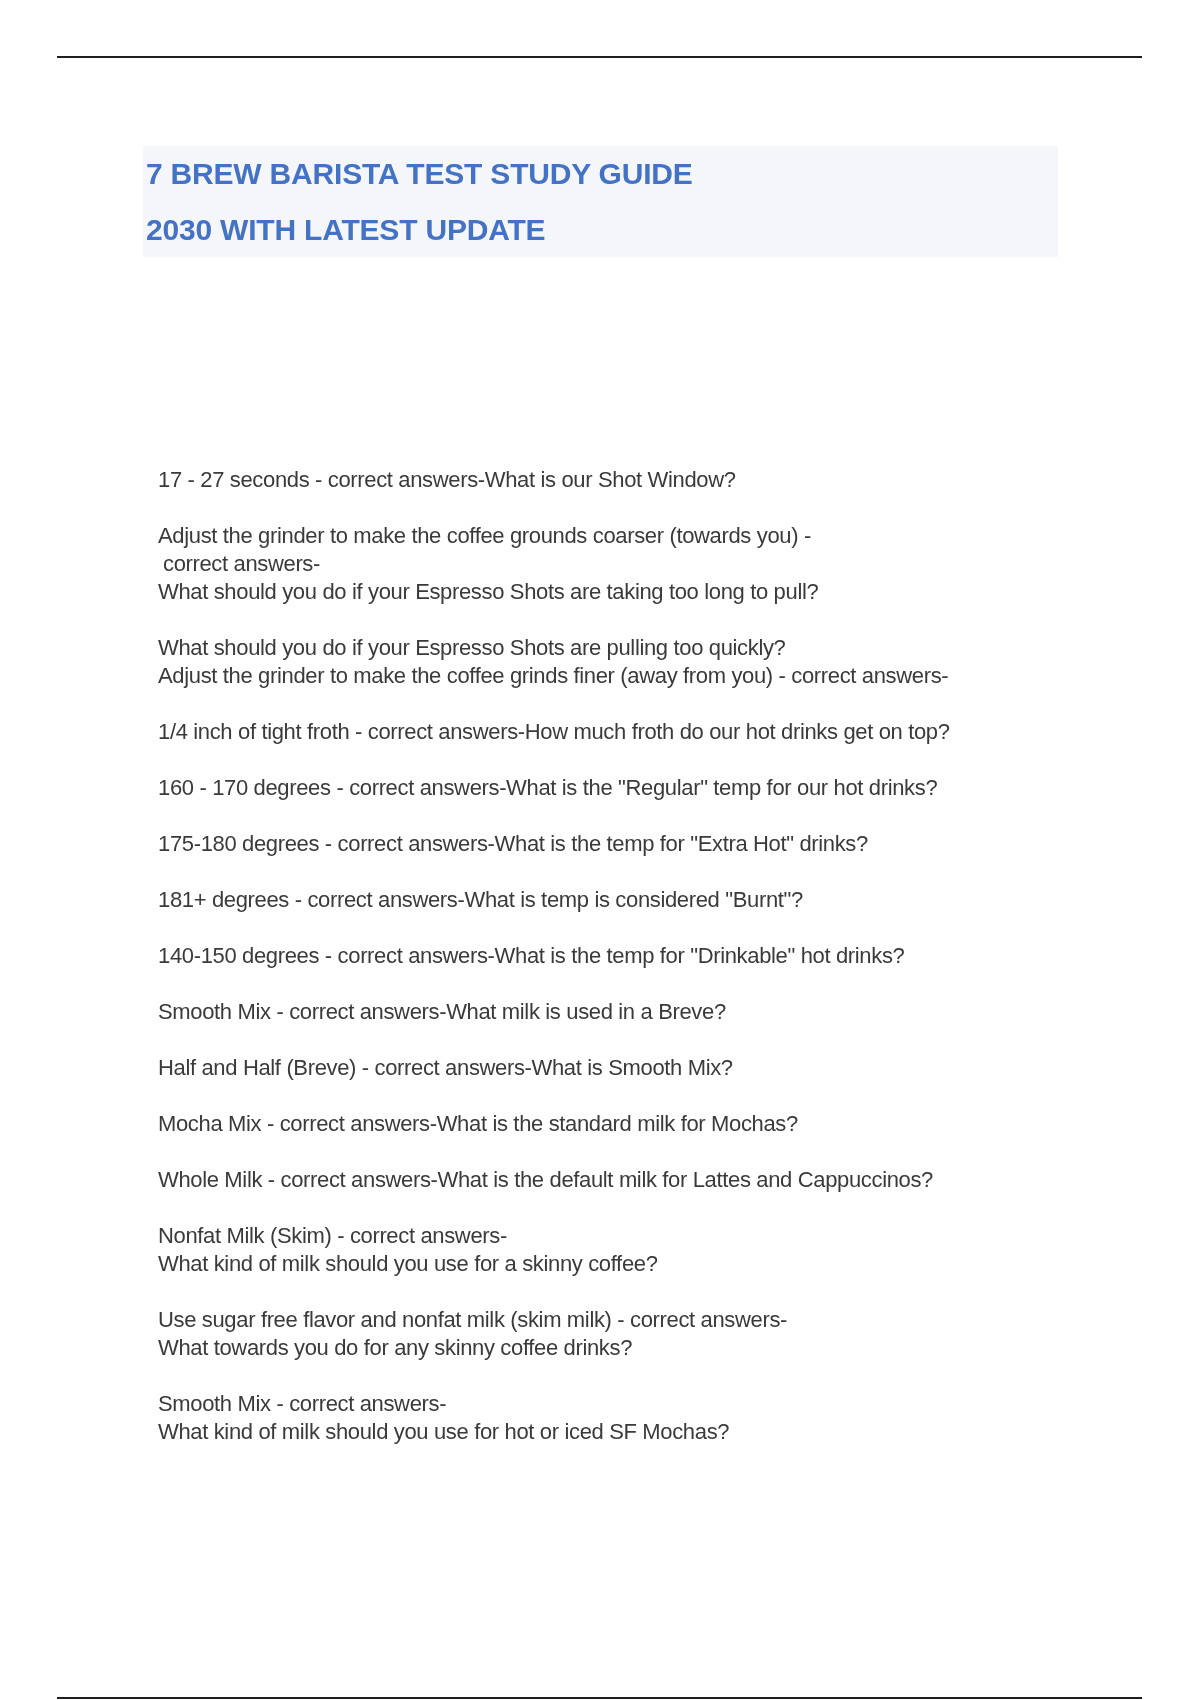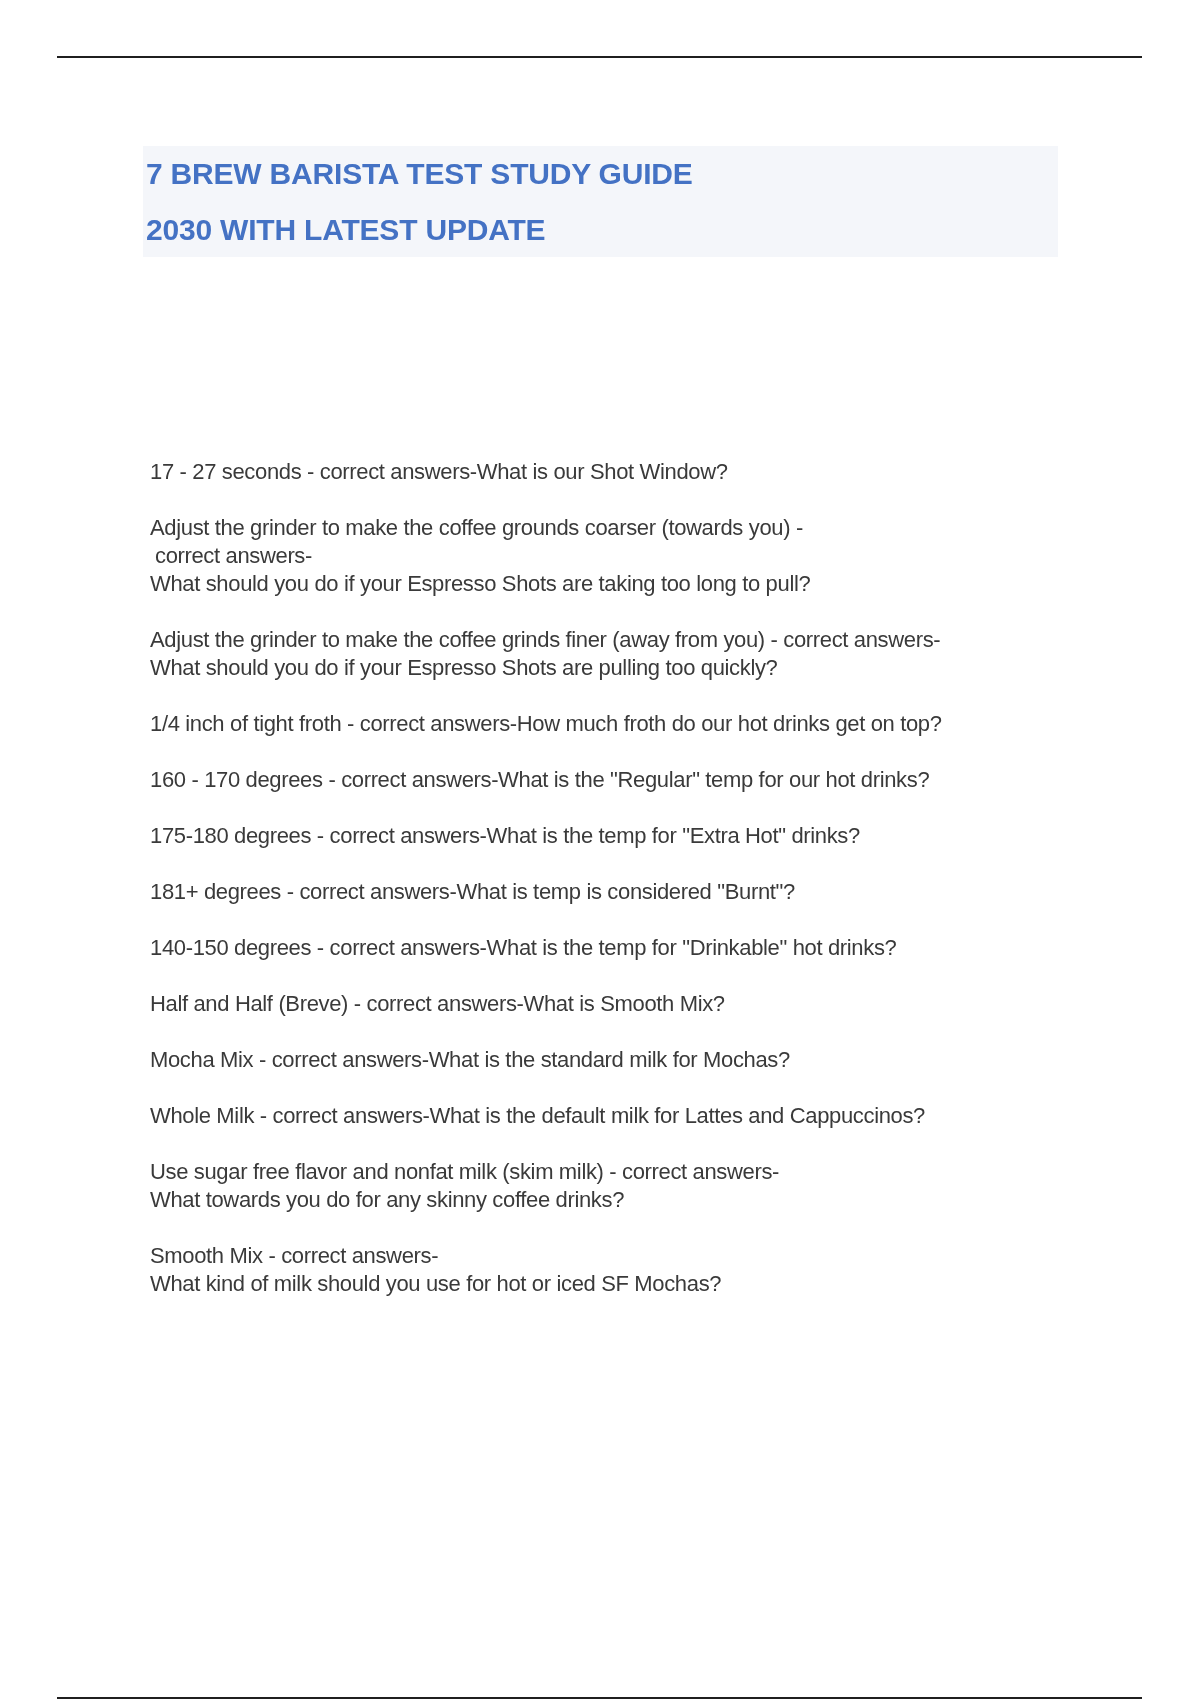--- a/index.html
+++ b/index.html
@@ -45,21 +45,21 @@
       letter-spacing: -0.2px;
       white-space: nowrap;
     }
     .title .line { display: block; }
 
     .qa-list {
       position: absolute;
       left: 146px;
       top: 454px;
       width: 1000px;
-      margin: 4px;
+      margin: 12px;
       padding: 0;
       list-style: none;
     }
     .qa-item {
       margin: 0 0 28px 0;
       padding: 0;
       font-size: 22px;
       line-height: 28px;
       color: #3a3a3a;
       letter-spacing: -0.35px;
@@ -82,46 +82,53 @@
 <ul class="qa-list">
   <li class="qa-item">
     <span class="ln">17 - 27 seconds - correct answers-What is our Shot Window?</span>
   </li>
   <li class="qa-item">
     <span class="ln">Adjust the grinder to make the coffee grounds coarser (towards you) -</span>
     <span class="ln indent"> correct answers-</span>
     <span class="ln">What should you do if your Espresso Shots are taking too long to pull?</span>
   </li>
   <li class="qa-item">
+    <span class="ln">What should you do if your Espresso Shots are pulling too quickly?</span>
     <span class="ln">Adjust the grinder to make the coffee grinds finer (away from you) - correct answers-</span>
-    <span class="ln">What should you do if your Espresso Shots are pulling too quickly?</span>
   </li>
   <li class="qa-item">
     <span class="ln">1/4 inch of tight froth - correct answers-How much froth do our hot drinks get on top?</span>
   </li>
   <li class="qa-item">
     <span class="ln">160 - 170 degrees - correct answers-What is the "Regular" temp for our hot drinks?</span>
   </li>
   <li class="qa-item">
     <span class="ln">175-180 degrees - correct answers-What is the temp for "Extra Hot" drinks?</span>
   </li>
   <li class="qa-item">
     <span class="ln">181+ degrees - correct answers-What is temp is considered "Burnt"?</span>
   </li>
   <li class="qa-item">
     <span class="ln">140-150 degrees - correct answers-What is the temp for "Drinkable" hot drinks?</span>
   </li>
   <li class="qa-item">
+    <span class="ln">Smooth Mix - correct answers-What milk is used in a Breve?</span>
+  </li>
+  <li class="qa-item">
     <span class="ln">Half and Half (Breve) - correct answers-What is Smooth Mix?</span>
   </li>
   <li class="qa-item">
     <span class="ln">Mocha Mix - correct answers-What is the standard milk for Mochas?</span>
   </li>
   <li class="qa-item">
     <span class="ln">Whole Milk - correct answers-What is the default milk for Lattes and Cappuccinos?</span>
+  </li>
+  <li class="qa-item">
+    <span class="ln">Nonfat Milk (Skim) - correct answers-</span>
+    <span class="ln">What kind of milk should you use for a skinny coffee?</span>
   </li>
   <li class="qa-item">
     <span class="ln">Use sugar free flavor and nonfat milk (skim milk) - correct answers-</span>
     <span class="ln">What towards you do for any skinny coffee drinks?</span>
   </li>
   <li class="qa-item">
     <span class="ln">Smooth Mix - correct answers-</span>
     <span class="ln">What kind of milk should you use for hot or iced SF Mochas?</span>
   </li>
 </ul>

